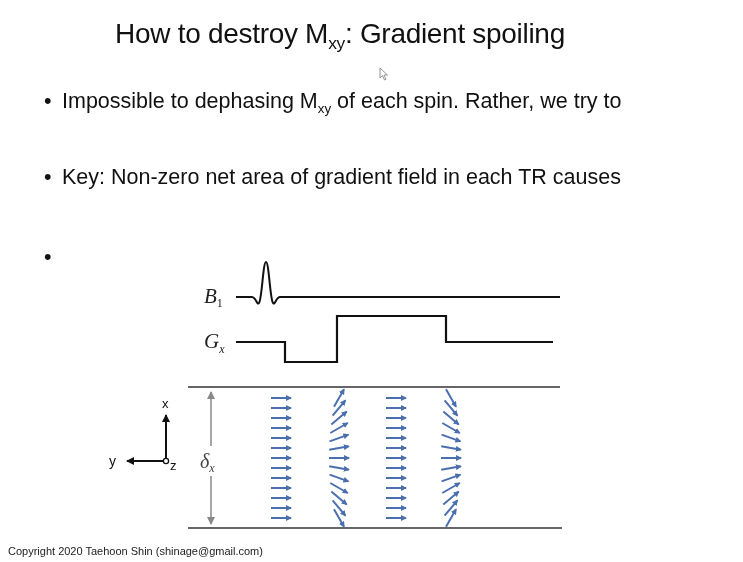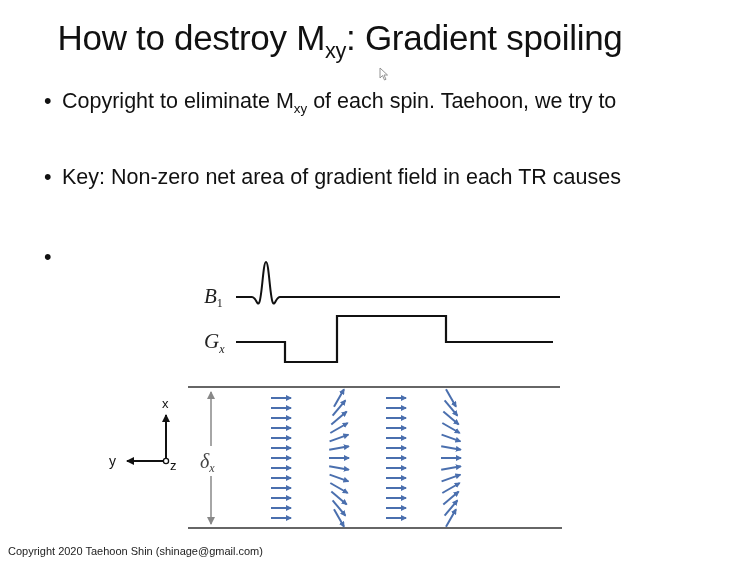--- a/index.html
+++ b/index.html
@@ -1,39 +1,39 @@
 <!DOCTYPE html>
 <html><head>
 <meta charset="utf-8">
 <style>
   html, body { margin:0; padding:0; }
   body { width:743px; height:562px; background:#ffffff; position:relative; overflow:hidden;
          font-family:"Liberation Sans", sans-serif; color:#111; }
-  .title { position:absolute; left:0; width:680px; top:18px; text-align:center; font-size:35px; letter-spacing:-0.3px; }
+  .title { position:absolute; left:0; width:680px; top:18px; text-align:center; font-size:28px; letter-spacing:-0.3px; }
   .title sub, .bullet sub { font-size:0.62em; vertical-align:-0.35em; line-height:0; }
   .bullet { position:absolute; left:44px; font-size:21.5px; line-height:32px; }
   .bullet .dot { position:absolute; left:0; top:0; }
   .bullet .txt { margin-left:18px; display:block; }
   .u { text-decoration:underline; }
   .cursor { position:absolute; left:379px; top:67px; }
   .diagram { position:absolute; left:0; top:0; }
   .copyright { position:absolute; left:8px; top:545px; font-size:11px; color:#222; }
 </style>
 </head>
 <body>
 
 <div class="title"><span>How to destroy M</span><sub>xy</sub><span>: Gradient spoiling</span></div>
 
 <svg class="cursor" width="10" height="14" viewBox="0 0 10 14">
   <path d="M1 1 L1 11 L3.5 8.5 L5.5 13 L7 12.3 L5 8 L8.5 8 Z" fill="#fff" stroke="#888" stroke-width="0.9"></path>
 </svg>
 
 <div class="bullet" style="top:85px;">
   <span class="dot">•</span>
-  <span class="txt"><span>Copyright to eliminate M</span><sub>xy</sub><span> of each spin. Taehoon, we try to</span></span>
+  <span class="txt"><span>Impossible to dephasing M</span><sub>xy</sub><span> of each spin. Rather, we try to</span></span>
 </div>
 
 <div class="bullet" style="top:161px;">
   <span class="dot">•</span>
   <span class="txt">Key: Non-zero net area of gradient field in each TR causes</span>
 </div>
 
 <div class="bullet" style="top:241px;">
   <span class="dot">•</span>
 </div>

